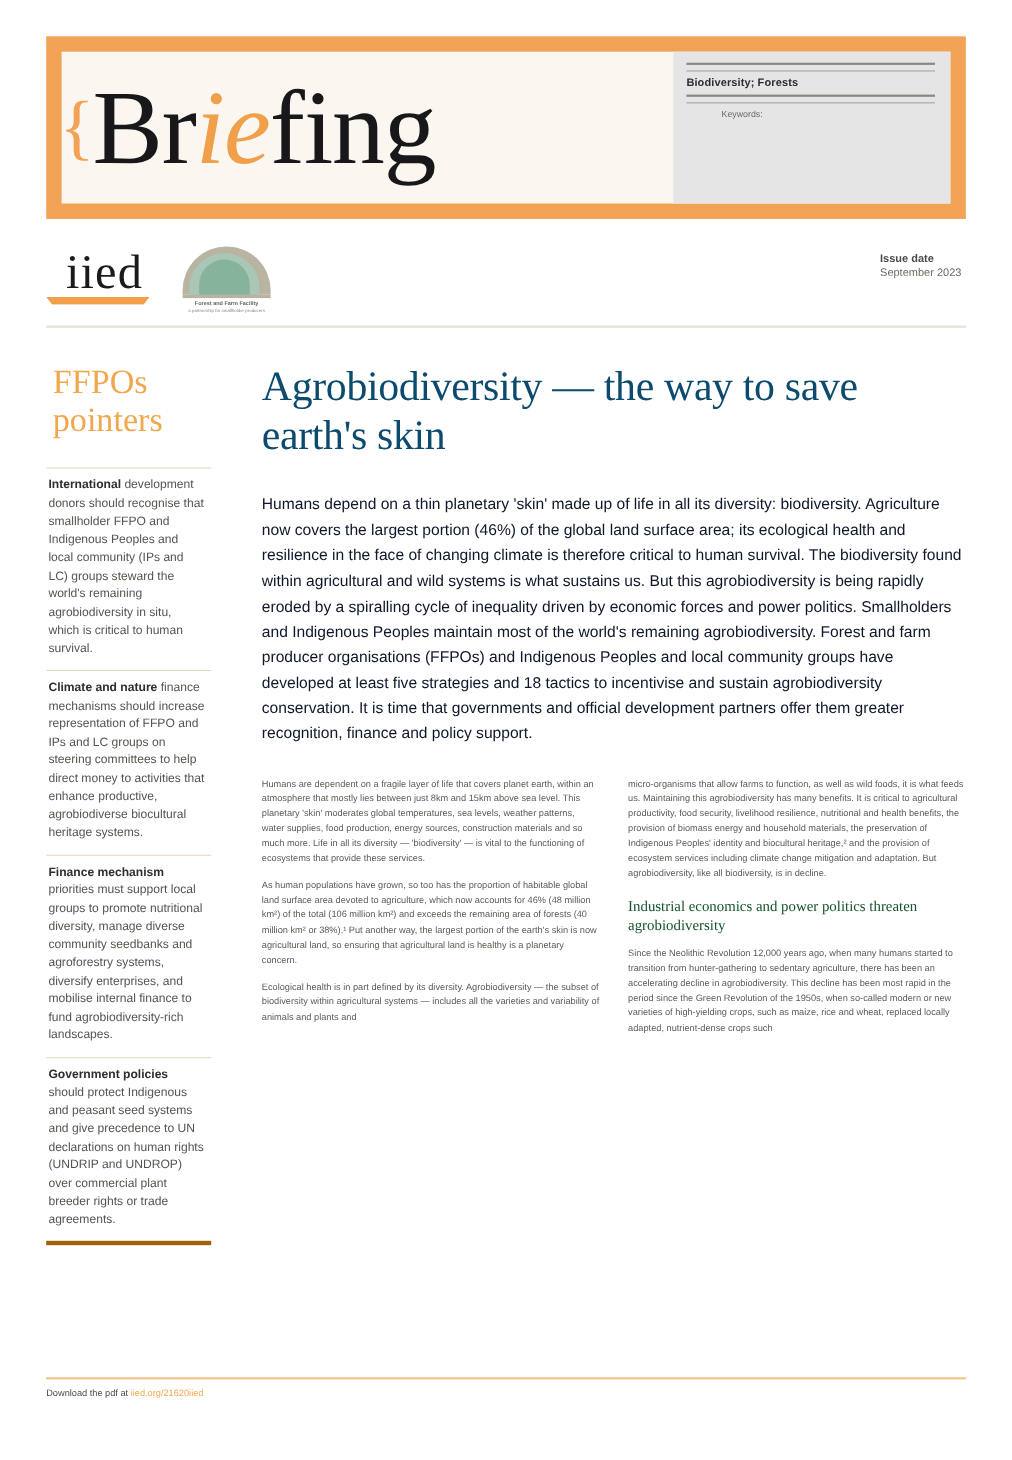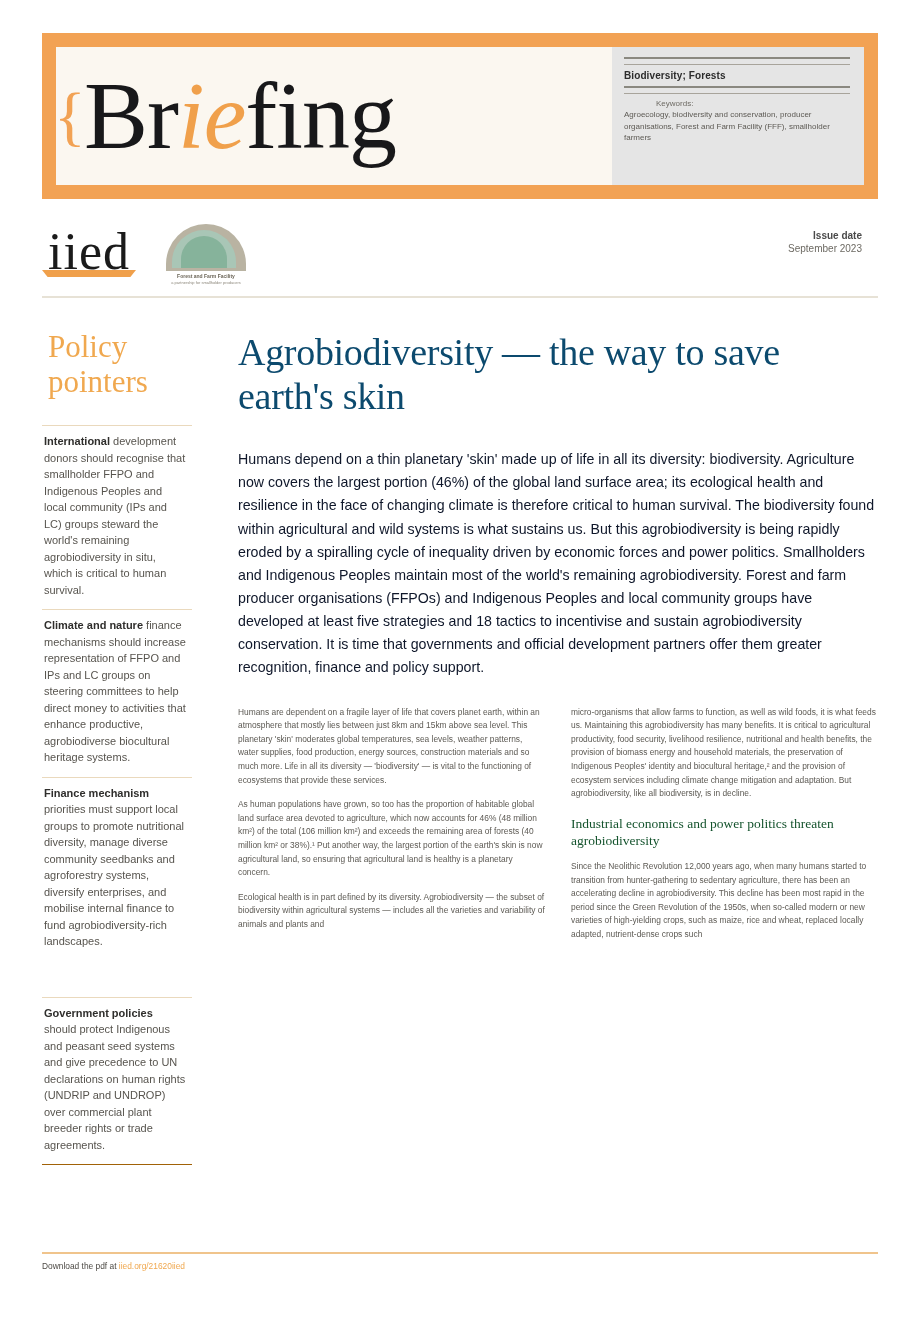--- a/index.html
+++ b/index.html
@@ -76,23 +76,23 @@
   .kw-label { font-size: 8px; color: #6d6a63; margin-bottom: 1px; margin-left: 32px; }
   .kw-body { font-size: 8px; line-height: 1.45; color: #5d5a54; }
 
   
   .logoband {
     position: absolute;
     left: 42px; top: 222px;
     width: 836px; height: 70px;
   }
   .iied-logo {
-    position: absolute; left: 6px; top: 4px;
-    font-family: "Liberation Serif", serif;
-    font-size: 52px; color: #1b1b1b; line-height: 1;
+    position: absolute; left: 18px; top: 4px;
+    font-family: "Liberation Serif", serif;
+    font-size: 44px; color: #1b1b1b; line-height: 1;
     letter-spacing: 1px;
   }
   .iied-underline {
     position: absolute; left: 0; top: 48px;
     width: 94px; height: 7px;
     background: #f0a04b;
     clip-path: polygon(0 0,100% 0,94% 100%,6% 100%);
   }
   .fff-logo {
     position: absolute; left: 122px; top: 2px;
@@ -118,21 +118,21 @@
   }
   .fff-base {
     position: absolute; left: 2px; top: 44px;
     width: 80px; height: 3px; background: #b9b3a2;
   }
   .fff-t1 { position:absolute; left:0; top:49px; width:84px; text-align:center;
             font-size:5px; font-weight:bold; color:#6b6558; }
   .fff-t2 { position:absolute; left:0; top:56px; width:84px; text-align:center;
             font-size:4px; color:#8d887c; }
   .issue-block {
-    position: absolute; right: 16px; top: 8px; text-align: right;
+    position: absolute; right: 4px; top: 8px; 
   }
   .issue-label { font-size: 10px; font-weight: bold; color: #4a4a4a; }
   .issue-date  { font-size: 10px; color: #6d6a63; margin-top: 2px; }
   .band-rule {
     position: absolute; left: 42px; top: 296px;
     width: 836px; height: 2px; background: #e7e2d6;
   }
 
   
   .content {
@@ -151,21 +151,21 @@
     padding: 12px 0 0 6px;
   }
   .pp-list { margin-top: 26px; }
   .pp-item {
     border-top: 1px solid #ead9bd;
     padding: 7px 6px 11px 2px;
     font-size: 11px;
     line-height: 1.5;
     color: #57544e;
   }
-  .pp-item:last-child { border-bottom: 1px solid #a16207; margin-top: 36px; }
+  .pp-item:last-child { border-bottom: 4px solid #a16207; }
   .pp-item b { color: #2f2e2c; font-weight: bold; }
 
   
   .doc-title {
     font-family: "Liberation Serif", serif;
     font-size: 38px;
     line-height: 1.16;
     color: #0c4a6e;
     font-weight: normal;
     margin: 12px 0 0 0;
@@ -223,21 +223,20 @@
       <div class="brief-wrap">
         <div class="brief-word"><span>Br</span><span class="ie">ie</span><span>fing</span></div>
       </div>
       <div class="kw-panel">
         <div class="kw-rule"></div>
         <div class="kw-rule thin"></div>
         <div class="kw-title">Biodiversity; Forests</div>
         <div class="kw-rule"></div>
         <div class="kw-rule thin"></div>
         <div class="kw-label">Keywords:</div>
-        <div class="kw-body">Agroecology, biodiversity and conservation, producer organisations, Forest and Farm Facility (FFF), smallholder farmers</div>
       </div>
     </div>
   </div>
 
   <div class="logoband">
     <div class="iied-logo">iied</div>
     <div class="iied-underline"></div>
 
     <div class="fff-logo">
       <div class="fff-arc"></div>
@@ -252,21 +251,21 @@
       <div class="issue-label">Issue date</div>
       <div class="issue-date">September 2023</div>
     </div>
   </div>
   <div class="band-rule"></div>
 
   <div class="content">
 
     <div class="col-left">
       <div class="pp-head">
-        <div>Policy</div>
+        <div>FFPOs</div>
         <div>pointers</div>
       </div>
       <div class="pp-list">
         <div class="pp-item">
           <b>International</b><span> development donors should recognise that smallholder FFPO and Indigenous Peoples and local community (IPs and LC) groups steward the world's remaining agrobiodiversity in situ, which is critical to human survival.</span>
         </div>
         <div class="pp-item">
           <b>Climate and nature</b><span> finance mechanisms should increase representation of FFPO and IPs and LC groups on steering committees to help direct money to activities that enhance productive, agrobiodiverse biocultural heritage systems.</span>
         </div>
         <div class="pp-item">

